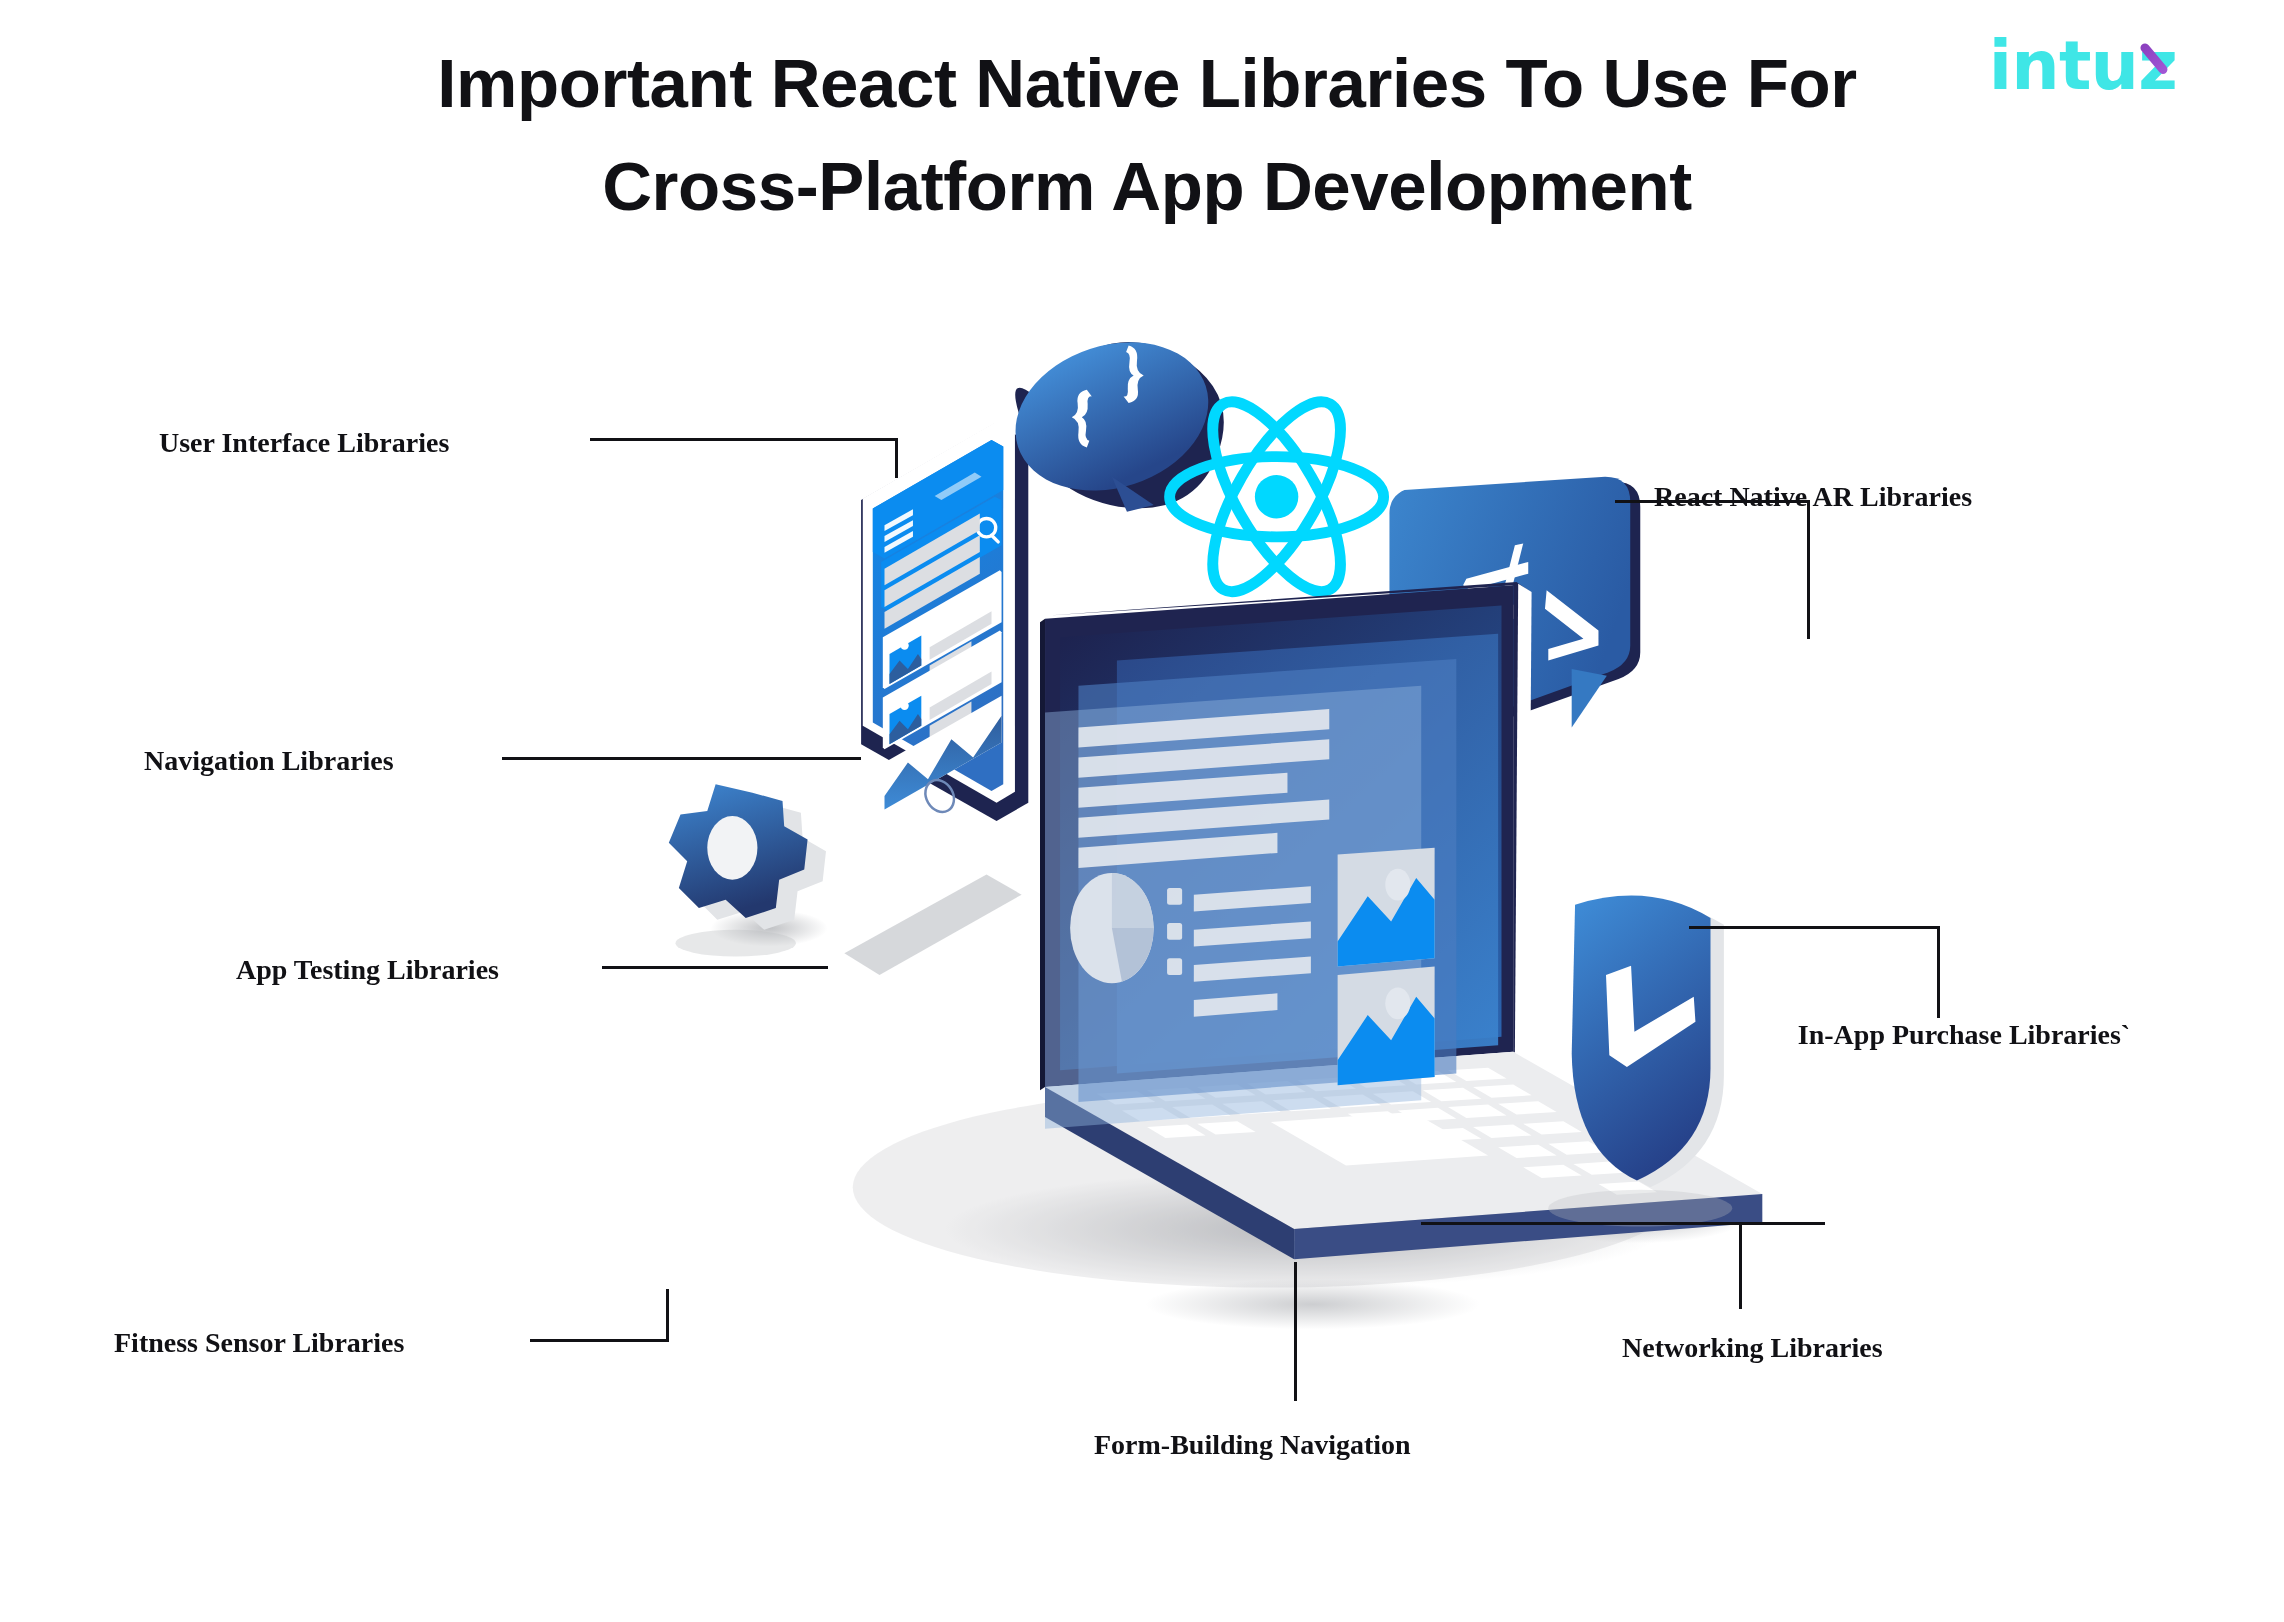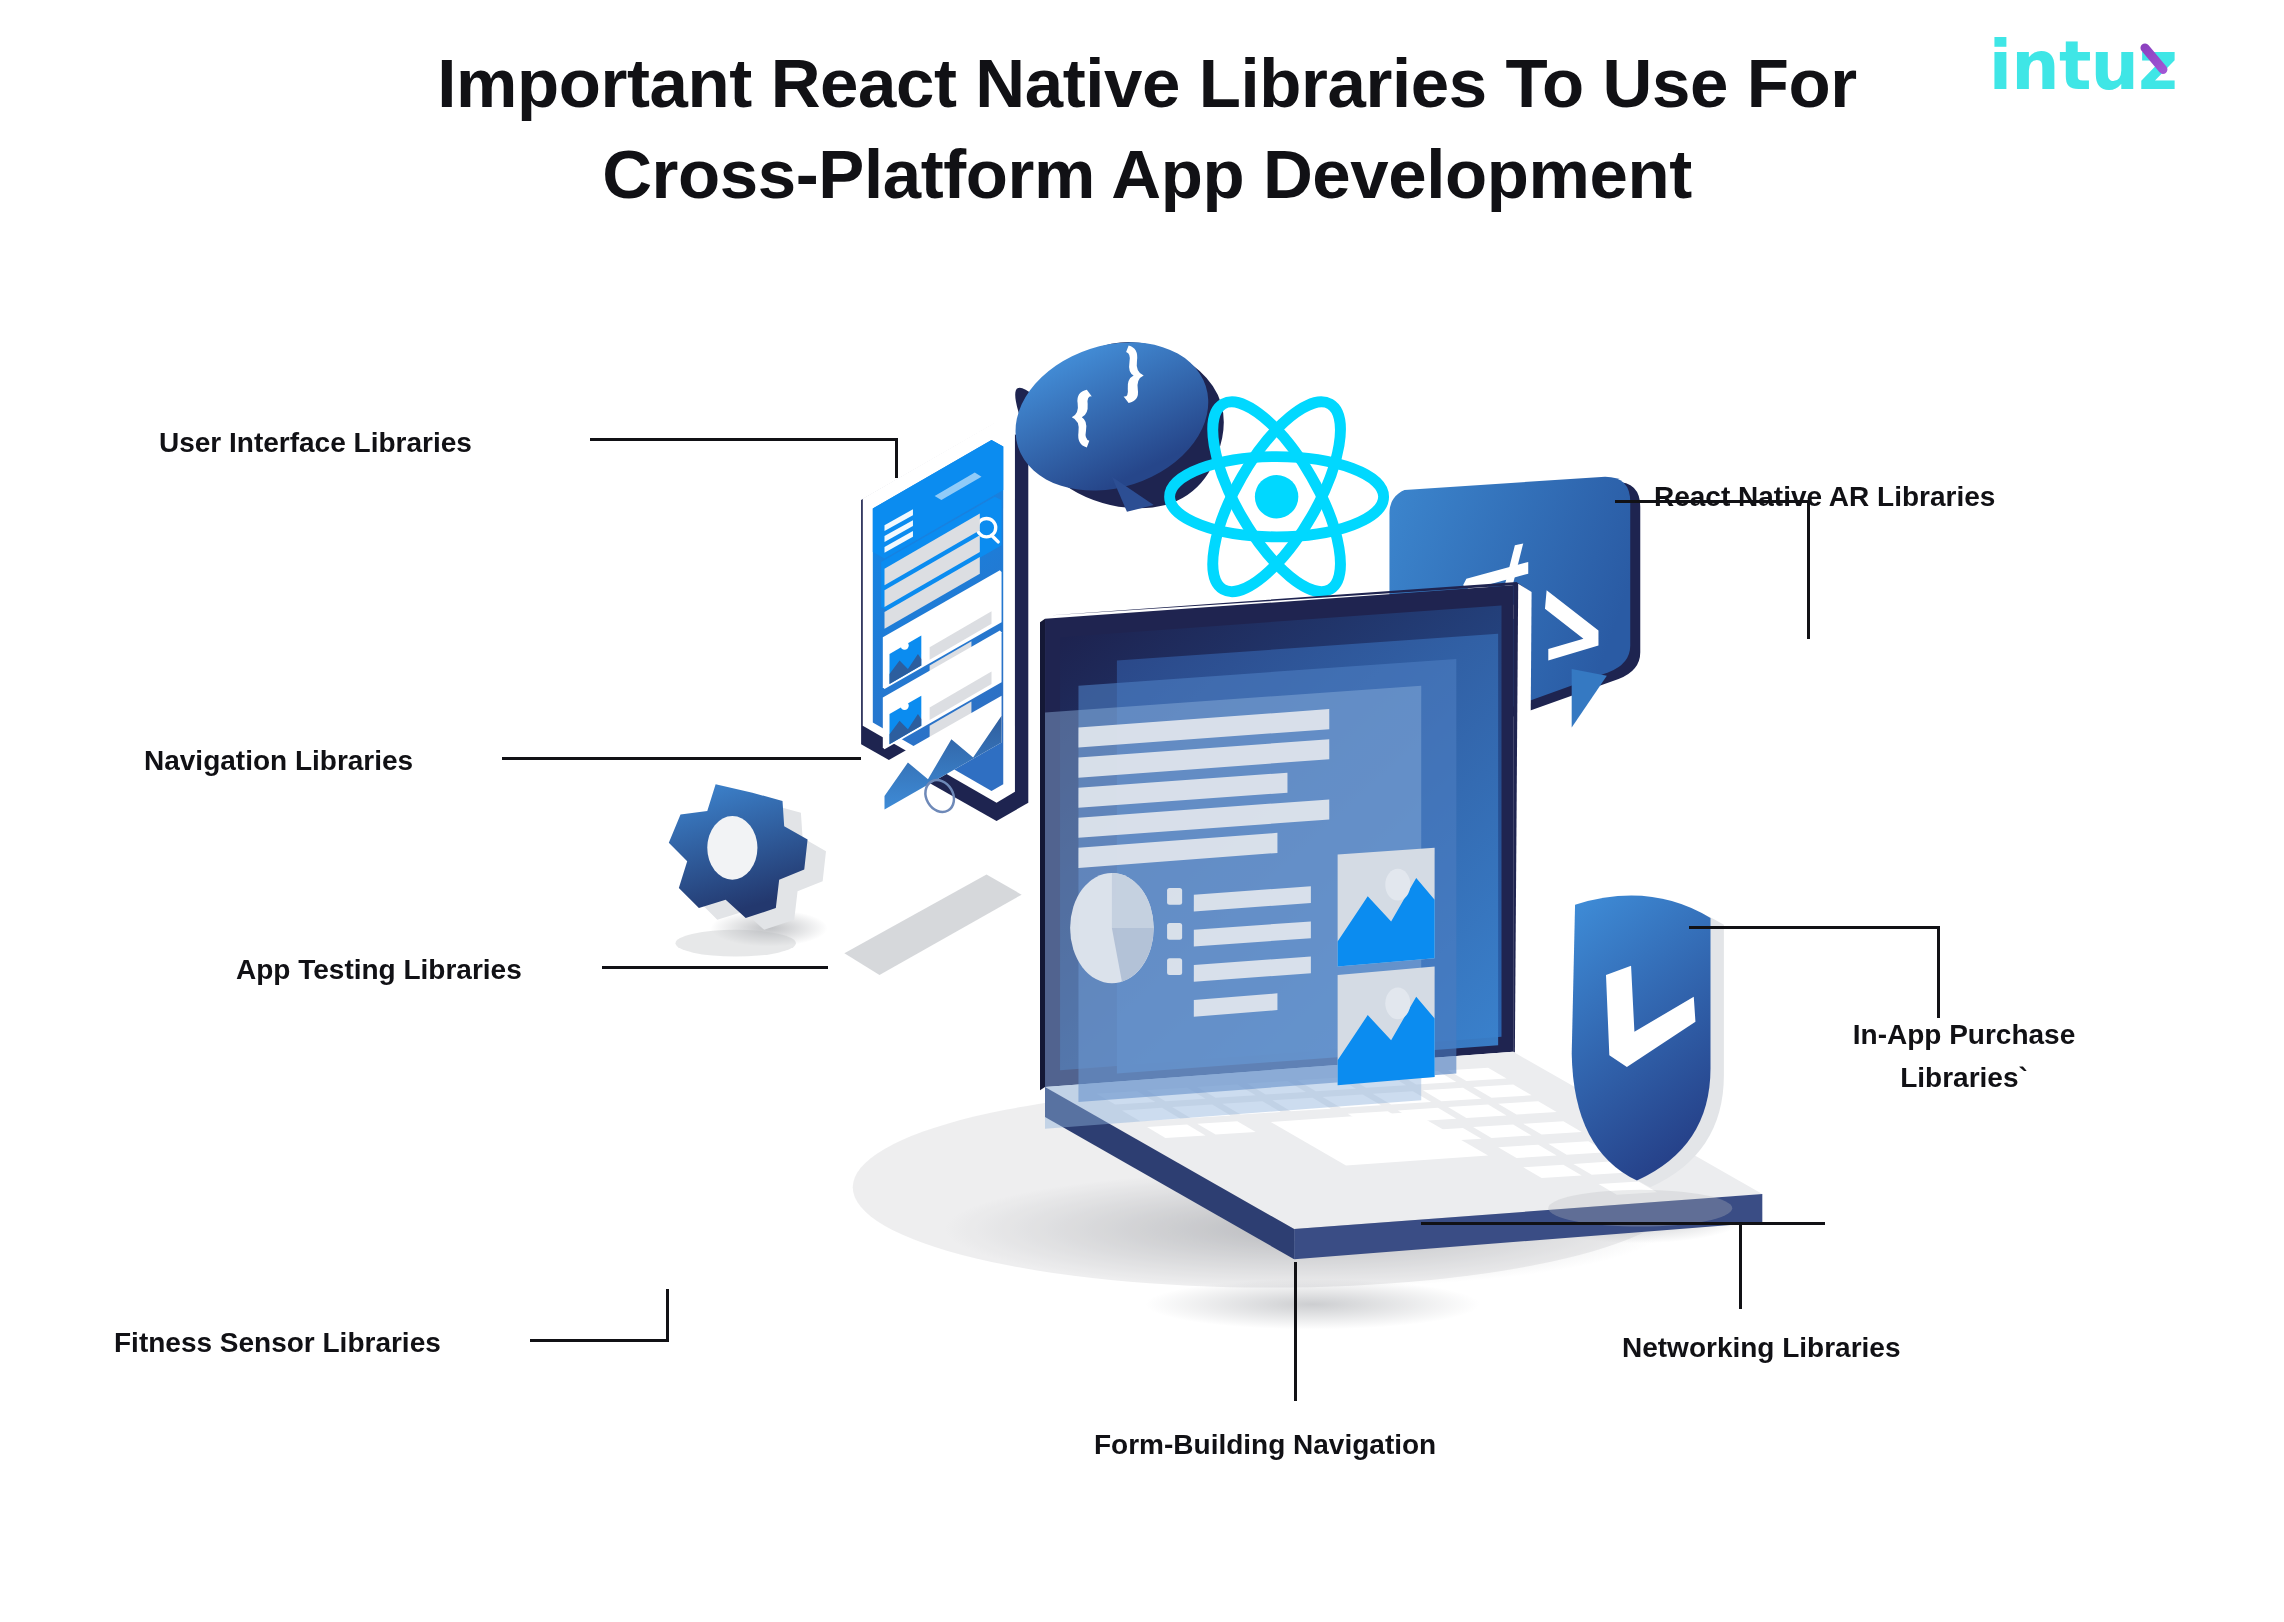--- a/index.html
+++ b/index.html
@@ -14,42 +14,42 @@
   
   #title{
     position:absolute; left:0; top:40px; width:2284px;
     text-align:center;
     font-size:69px; font-weight:700; line-height:1.28;
     letter-spacing:-0.4px;
     color:#111115;
     padding-left:10px;
   }
   #title .ln{ display:block; }
-  #title .ln2{ margin-top:3px; }
+  #title .ln2{ margin-top:15px; }
 
   #logo{
     position:absolute; right:107px; top:32px;
     font-size:68px; font-weight:700; letter-spacing:-0.8px;
     line-height:1; color:#3FE6E6;
     font-family:"DejaVu Sans", sans-serif;
   }
   #logo .zchar{ position:relative; display:inline-block; color:#3FE6E6; }
   #logo .zslash{
     position:absolute; left:3.3px; top:7.5px;
     width:37px; height:9.2px;
     background:linear-gradient(90deg,#7B3FB4,#9B4FD0);
     transform:rotate(50deg); transform-origin:left center;
     border-radius:5px;
   }
 
   
   .callout{
     position:absolute;
     font-size:28px; font-weight:700; line-height:1.55;
-    color:#111115; white-space:nowrap;
+    color:#111115; white-space:nowrap;font-family:Liberation Serif, serif;
   }
   .callout.two{ white-space:normal; text-align:center; }
 
   
   .ln-h, .ln-v{ position:absolute; background:#111115; }
   .ln-h{ height:2.5px; }
   .ln-v{ width:2.5px; }
 
   
   #stage{ position:absolute; left:0; top:0; width:2284px; height:1623px; pointer-events:none; }

